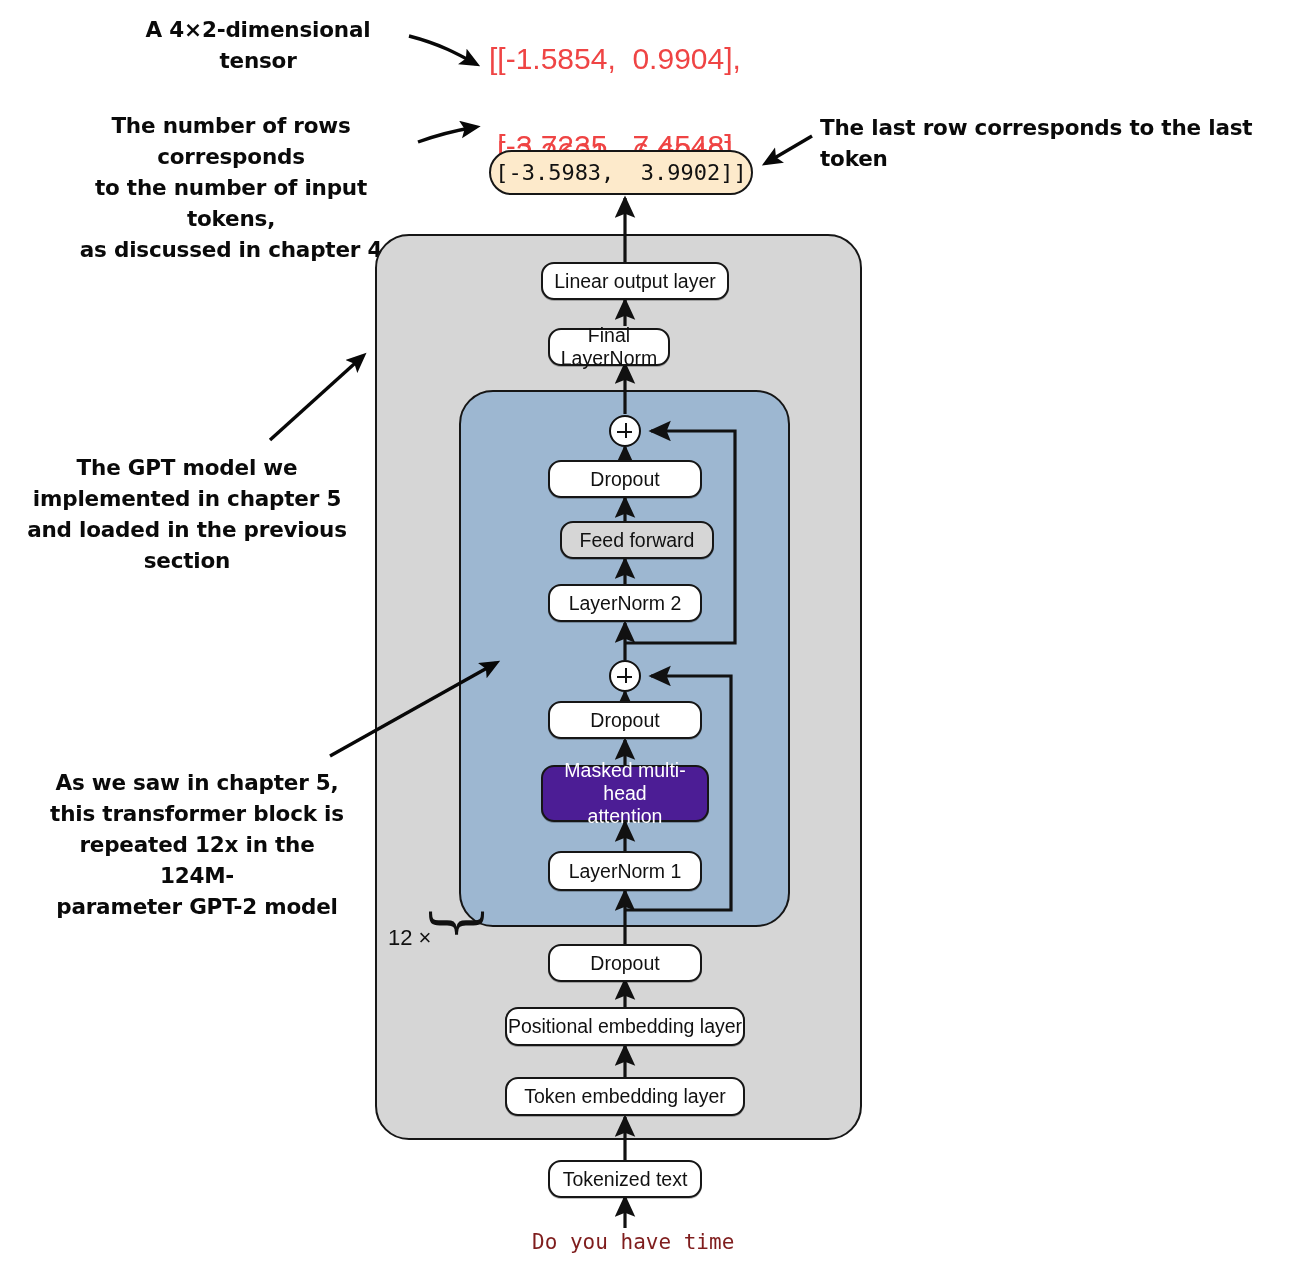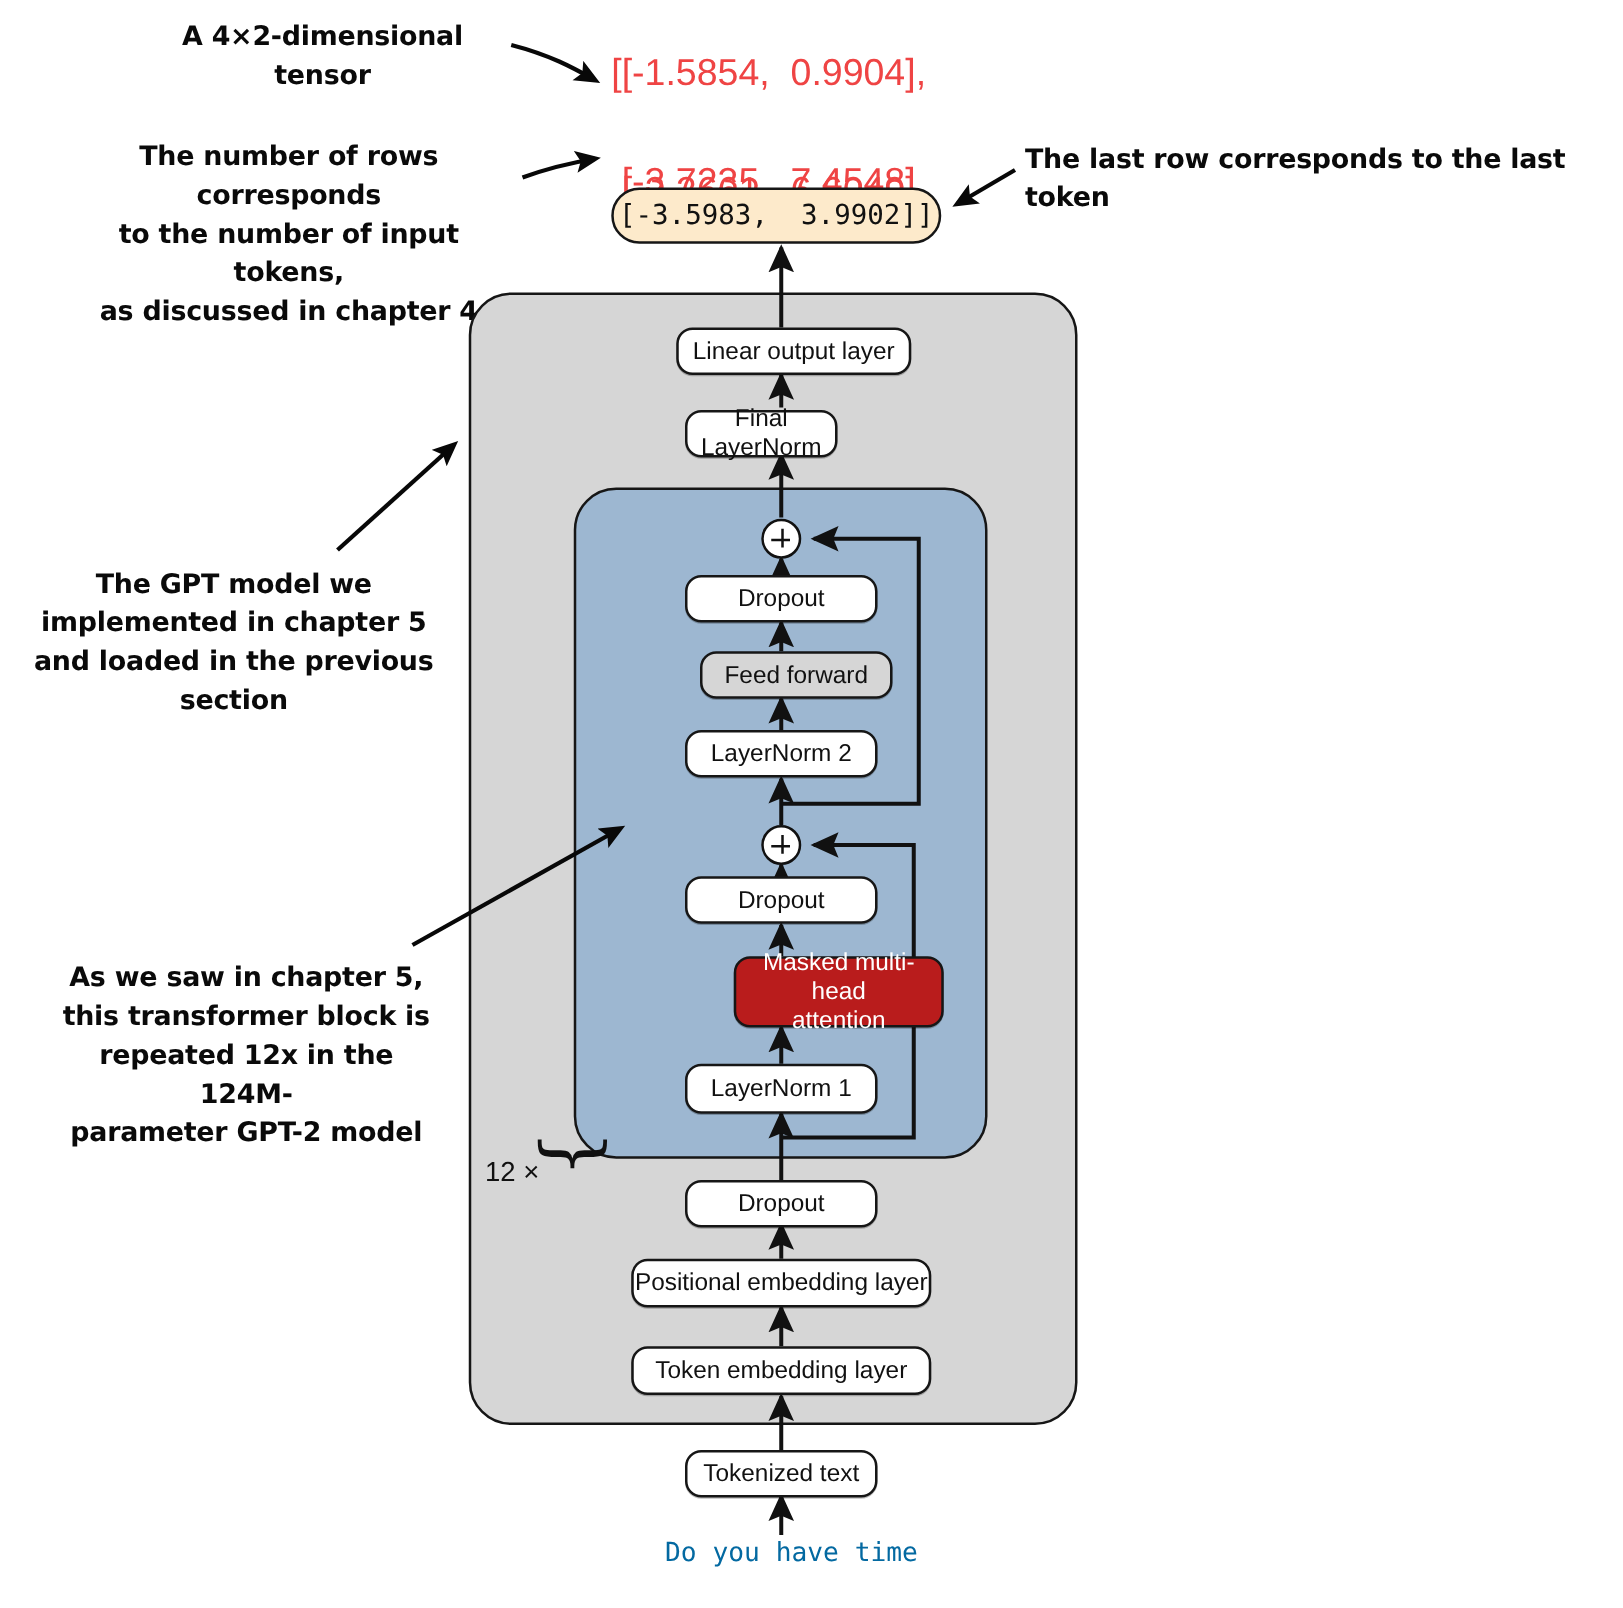--- a/index.html
+++ b/index.html
@@ -52,21 +52,21 @@
     background:#ffffff;
     display:flex;align-items:center;justify-content:center;
     font-family:"Liberation Sans", sans-serif;
     font-size:19.5px;
     color:#111;
     text-align:center;
     line-height:23px;
     box-shadow:0 1px 0 rgba(0,0,0,0.25);
   }
   .node.gray{background:#d6d6d6;}
-  .node.dark{background:#b91c1c;color:#ffffff;margin-left:46px;}
+  .node.dark{background:#4c1d95;color:#ffffff;}
 
   .panel{
     position:absolute;
     box-sizing:border-box;
     border:2.5px solid #161616;
     border-radius:34px;
   }
   .panel.outer{background:#d6d6d6;}
   .panel.inner{background:#9db7d1;}
 
@@ -108,21 +108,21 @@
   .plus:before,.plus:after{
     content:"";position:absolute;background:#111;
   }
   .plus:before{left:6px;top:13.5px;width:15px;height:2.6px;}
   .plus:after{top:6px;left:13.5px;height:15px;width:2.6px;}
 
   .input-text{
     position:absolute;
     font-family:"DejaVu Sans Mono","Liberation Mono",monospace;
     font-size:21px;
-    color:#0369a1;
+    color:#7f1d1d;
     white-space:pre;
   }
 </style>
 </head>
 <body>
 
 <div id="stage">
 
   <div class="anno" style="left:108px;top:14px;width:300px;text-align:center;">A 4×2-dimensional tensor</div>
 

